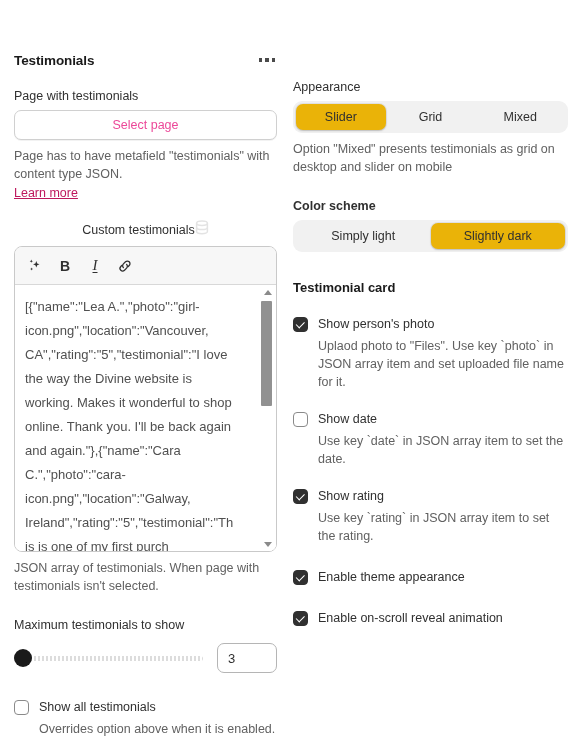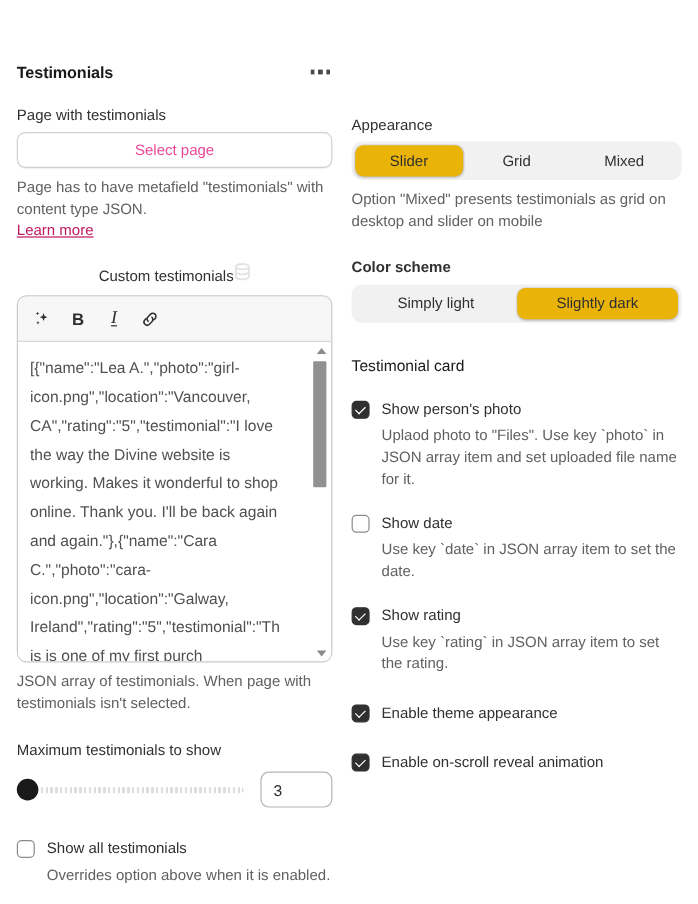--- a/index.html
+++ b/index.html
@@ -52,21 +52,21 @@
 
   
   .col-left {
     position: absolute;
     top: 44px; left: 0;
     width: 291px;
     padding: 0 14px;
   }
   .col-right {
     position: absolute;
-    top: 52px; left: 291px;
+    top: 35px; left: 291px;
     width: 291px;
     padding: 0 14px 0 2px;
   }
 
   .field-label {
     font-size: 12.5px;
     color: #303030;
     margin: 0 0 6px 0;
     line-height: 16px;
   }
@@ -307,21 +307,21 @@
     border-radius: 7px;
     cursor: pointer;
   }
   .seg.active {
     background: #eab308;
     box-shadow: 0 1px 2px rgba(0,0,0,0.16), 0 0 0 1px rgba(0,0,0,0.06);
   }
 
   .section-title {
     font-size: 13px;
-    font-weight: normal;
+    font-weight: bold;
     color: #1a1a1a;
     margin: 0;
   }
 
   
   .db-icon { opacity: 1; }
 </style>
 </head>
 <body>
 

